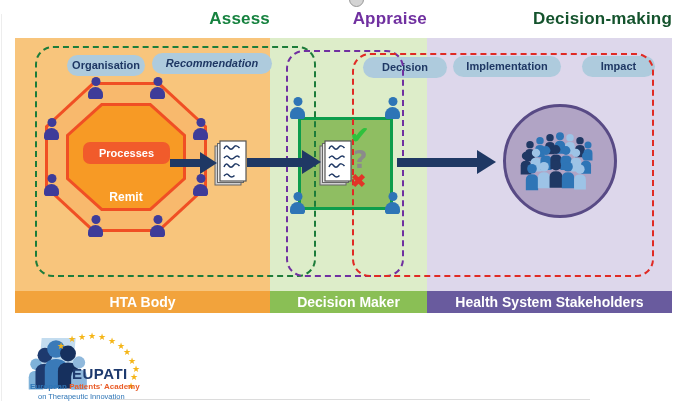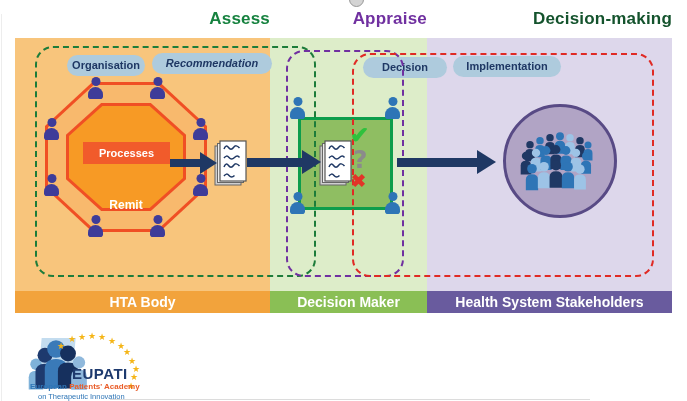--- a/index.html
+++ b/index.html
@@ -45,23 +45,23 @@
   .scope{z-index:4;}
 
   
   .octbox{position:absolute;left:45px;top:82px;width:162px;height:150px;}
   .oct{position:absolute;clip-path:polygon(29.3% 0%,70.7% 0%,100% 29.3%,100% 70.7%,70.7% 100%,29.3% 100%,0% 70.7%,0% 29.3%);}
   .oct1{left:0;top:0;right:0;bottom:0;background:#f04f24;}
   .oct2{left:3px;top:3px;right:3px;bottom:3px;background:#f8b96d;}
   .oct3{left:21px;top:21px;right:21px;bottom:21px;background:#f04f24;}
   .oct4{left:24px;top:24px;right:24px;bottom:24px;background:#f79a25;}
   .procbox{position:absolute;left:38px;width:87px;height:22px;line-height:22px;background:#f15b2b;color:#fff;font-weight:bold;font-size:11px;text-align:center;}
-  .procbox.b1{top:60px;}
+  .procbox.b1{top:60px;border-radius:7px;}
   .procbox.b2{top:84px;}
-  .remit{position:absolute;left:0;top:116px;width:100%;text-align:center;color:#fff;font-weight:bold;font-size:12px;}
+  .remit{position:absolute;left:0;top:108px;width:100%;text-align:center;color:#fff;font-weight:bold;font-size:12px;}
 
   
   .person{position:absolute;width:15px;height:12px;border-radius:8px 8px 3px 3px;z-index:5;}
   .person::before{content:"";position:absolute;top:-10px;left:50%;transform:translateX(-50%);width:9px;height:9px;border-radius:50%;background:inherit;}
   .person.indigo{background:#3e3c99;}
   .person.blue{background:#2e75b6;}
 
   
   .arrow{position:absolute;display:flex;align-items:center;z-index:6;}
   .arrow .shaft{background:#1f3864;}
@@ -167,20 +167,21 @@
   </div>
 
   <div class="scope s-green"></div>
   <div class="scope s-purple"></div>
   <div class="scope s-red"></div>
 
   <div class="pill pl-org">Organisation</div>
   <div class="pill pl-rec">Recommendation</div>
   <div class="pill pl-dec">Decision</div>
   <div class="pill pl-imp">Implementation</div>
+  <div class="pill pl-impact">Impact</div>
 
   <div class="person indigo" style="left:88px;top:87px"></div>
   <div class="person indigo" style="left:150px;top:87px"></div>
   <div class="person indigo" style="left:44px;top:128px"></div>
   <div class="person indigo" style="left:193px;top:128px"></div>
   <div class="person indigo" style="left:44px;top:184px"></div>
   <div class="person indigo" style="left:193px;top:184px"></div>
   <div class="person indigo" style="left:88px;top:225px"></div>
   <div class="person indigo" style="left:150px;top:225px"></div>
 

